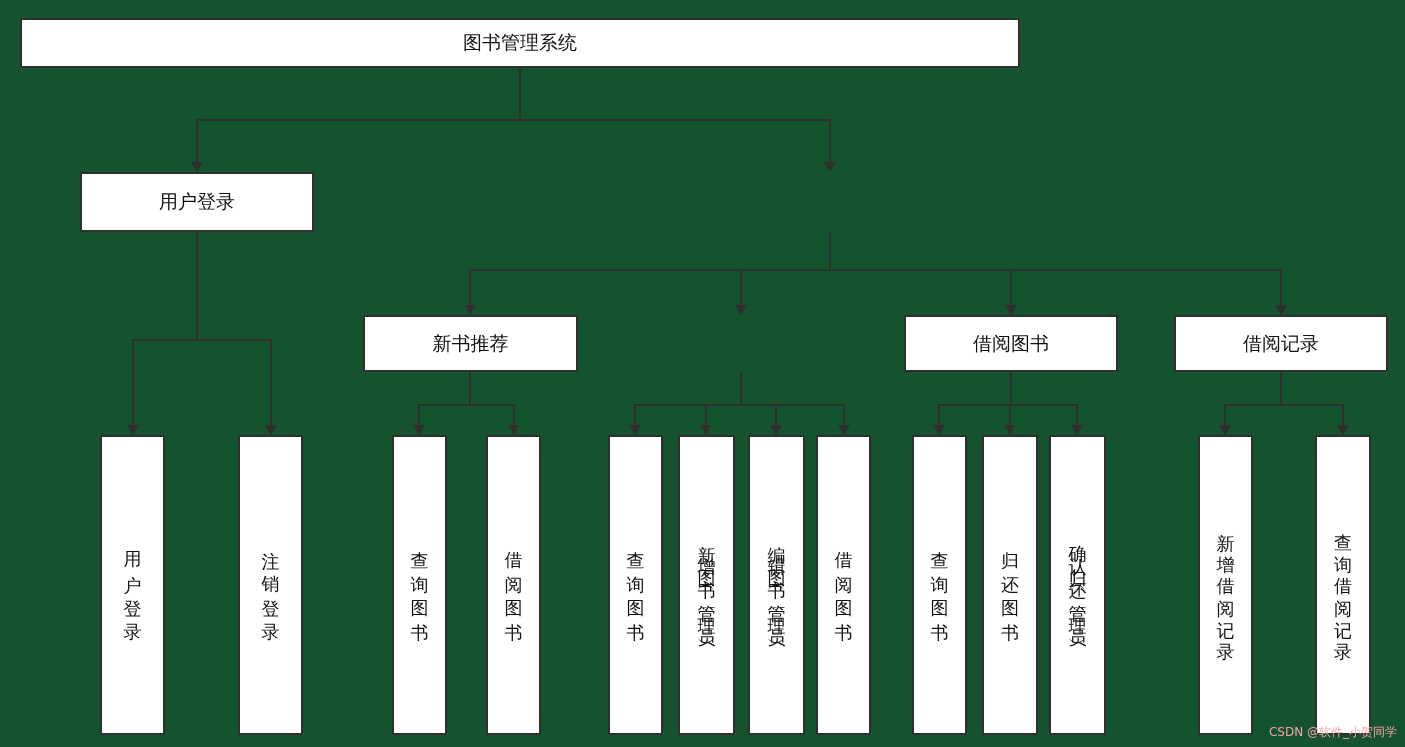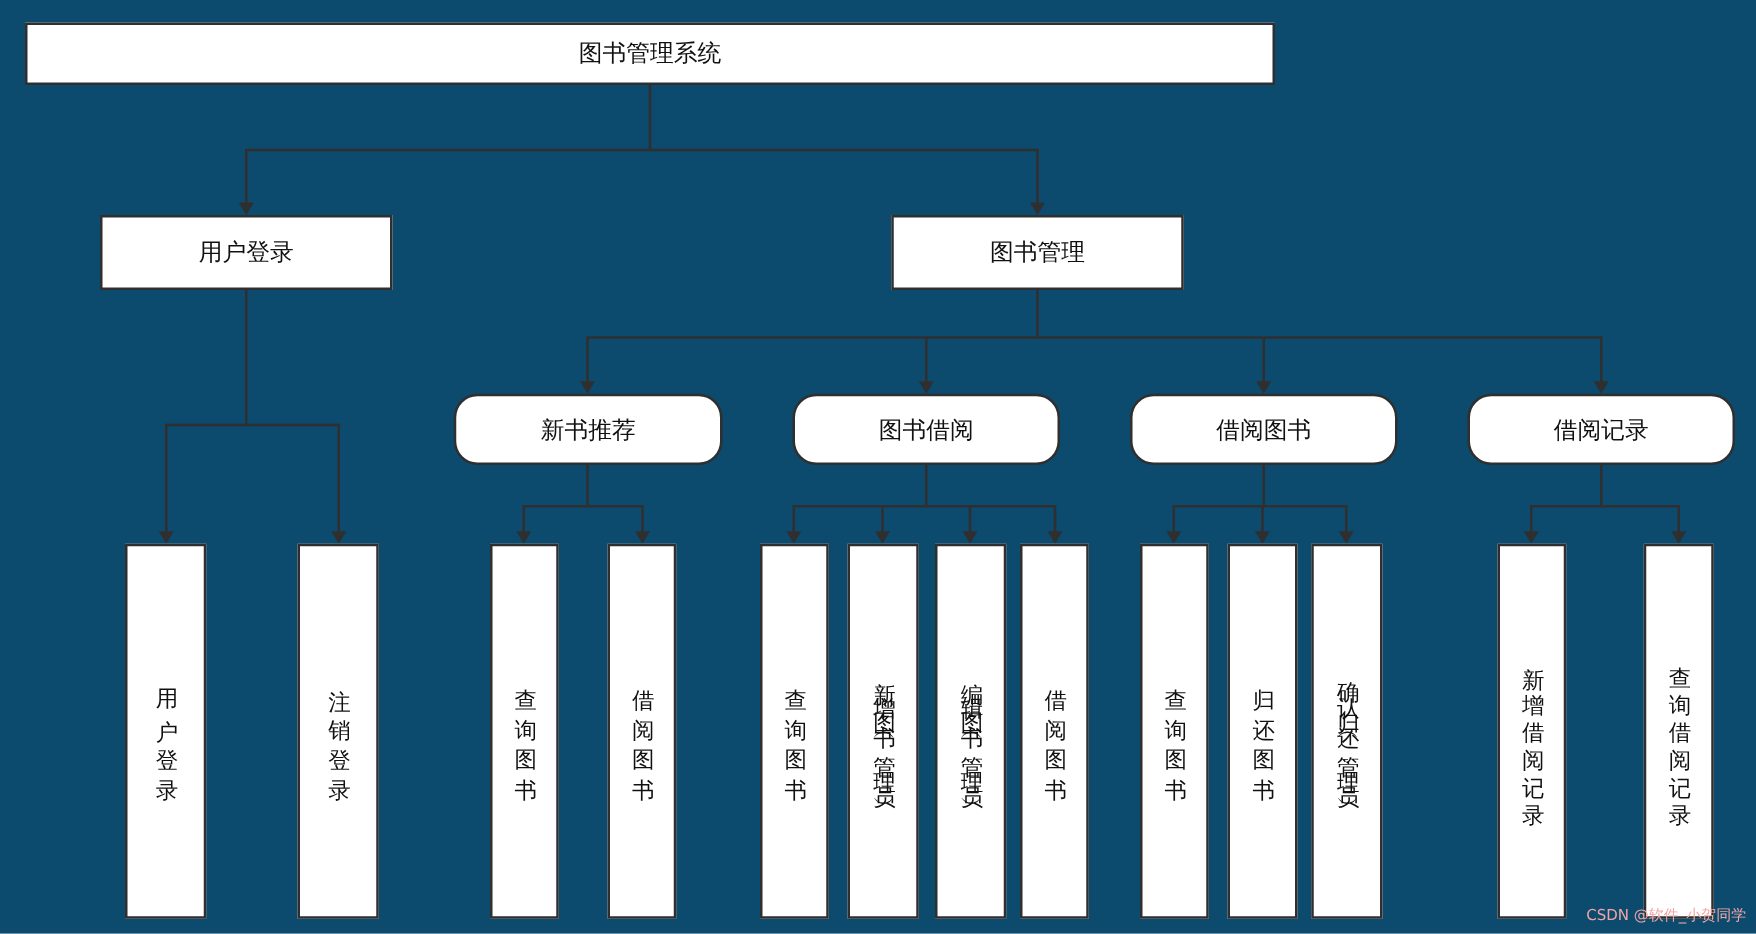--- a/index.html
+++ b/index.html
@@ -1,20 +1,20 @@
 <!DOCTYPE html>
 <html><head>
 <meta charset="utf-8">
 <style>
   html, body { margin: 0; padding: 0; background: #ffffff; }
   .canvas {
     position: relative;
     width: 1405px;
     height: 747px;
-    background: #0c4a6e;
+    background: #14532d;
     font-family: "DejaVu Sans", "Liberation Sans", sans-serif;
     overflow: hidden;
   }
   svg.connectors {
     position: absolute;
     left: 0; top: 0;
     width: 1405px; height: 747px;
     pointer-events: none;
   }
   .box {
@@ -22,21 +22,21 @@
     box-sizing: border-box;
     background: #ffffff;
     border: 2px solid #2f2f2f;
     display: flex;
     align-items: center;
     justify-content: center;
     color: #111111;
   }
   .root  { left: 20px;  top: 18px;  width: 1000px; height: 50px; font-size: 19px; }
   .l2    { top: 172px; height: 60px; font-size: 19px; }
-  .mid   { top: 315px; height: 57px; font-size: 19px; border-radius: 19px; }
+  .mid   { top: 315px; height: 57px; font-size: 19px; }
   .leaf  { top: 435px; height: 300px; font-size: 18px; }
   .vtext {
     writing-mode: vertical-rl;
     text-orientation: mixed;
     line-height: 1;
     white-space: nowrap;
   }
   .ls-4 .vtext { letter-spacing: 24px; }
   .ls-6 .vtext { letter-spacing: 22px; }
   .ls-9 .vtext { letter-spacing: 12px; }
@@ -89,24 +89,22 @@
       <polygon points="1004,425 1016,425 1010,435"></polygon>
       <polygon points="1071,425 1083,425 1077,435"></polygon>
       <polygon points="1219,425 1231,425 1225,435"></polygon>
       <polygon points="1337,425 1349,425 1343,435"></polygon>
     </g>
   </svg>
 
   <div class="box root">图书管理系统</div>
 
   <div class="box l2" style="left:80px; width:234px">用户登录</div>
-  <div class="box l2" style="left:713px; width:234px">图书管理</div>
 
   <div class="box mid" style="left:363px; width:215px">新书推荐</div>
-  <div class="box mid" style="left:634px; width:214px">图书借阅</div>
   <div class="box mid" style="left:904px; width:214px">借阅图书</div>
   <div class="box mid" style="left:1174px; width:214px">借阅记录</div>
 
   <div class="box leaf ls-4" style="left:100px; width:65px">
     <span class="vtext">用户登录</span>
   </div>
   <div class="box leaf ls-4" style="left:238px; width:65px">
     <span class="vtext">注销登录</span>
   </div>
 

